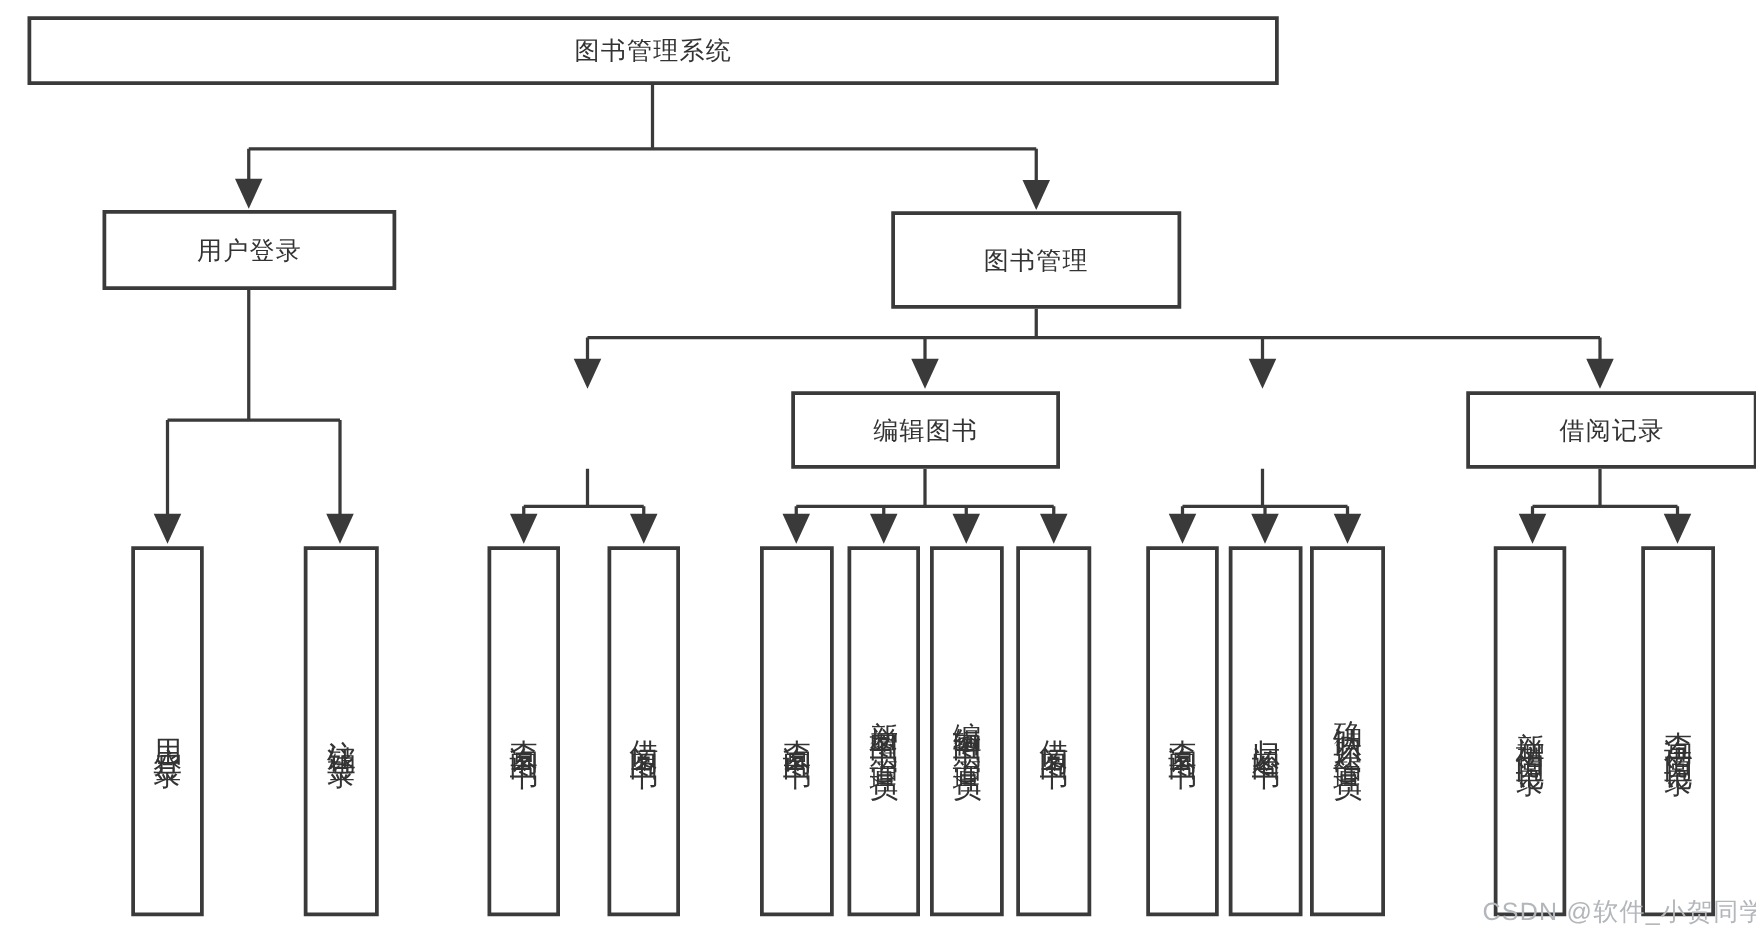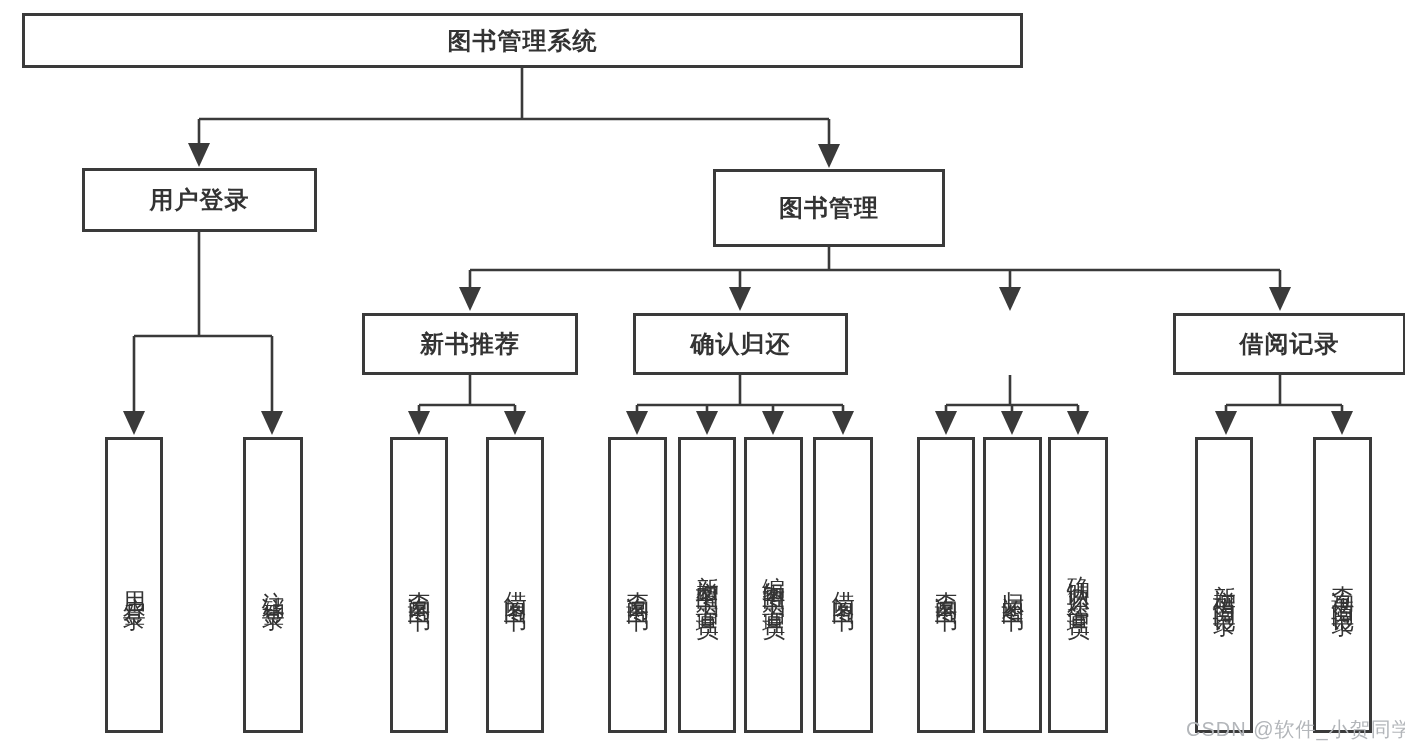--- a/index.html
+++ b/index.html
@@ -21,24 +21,23 @@
     position: absolute;
     box-sizing: border-box;
     background: #ffffff;
     border: 3px solid #3a3a3a;
     display: flex;
     align-items: center;
     justify-content: center;
     color: #333333;
   }
   .hbox .lbl {
-    font-size: 24px;
+    font-size: 20px;
     letter-spacing: 1px;
     white-space: nowrap;
-    font-weight: bold;
   }
   .vbox .lbl {
     writing-mode: vertical-rl;
     text-orientation: mixed;
     font-size: 23px;
     letter-spacing: 6px;
     line-height: 1.1;
     white-space: nowrap;
   }
   .watermark {
@@ -100,25 +99,22 @@
     <span class="lbl">图书管理系统</span>
   </div>
 
   <div class="box hbox" style="left:82px; top:168px; width:235px; height:64px;">
     <span class="lbl">用户登录</span>
   </div>
   <div class="box hbox" style="left:713px; top:169px; width:232px; height:78px;">
     <span class="lbl">图书管理</span>
   </div>
 
-  <div class="box hbox" style="left:362px; top:313px; width:216px; height:62px;">
-    <span class="lbl">新书推荐</span>
-  </div>
   <div class="box hbox" style="left:633px; top:313px; width:215px; height:62px;">
-    <span class="lbl">确认归还</span>
+    <span class="lbl">编辑图书</span>
   </div>
   <div class="box hbox" style="left:1173px; top:313px; width:233px; height:62px;">
     <span class="lbl">借阅记录</span>
   </div>
 
   <div class="box vbox" style="left:105px; top:437px; width:58px; height:296px;">
     <span class="lbl">用户登录</span>
   </div>
   <div class="box vbox" style="left:243px; top:437px; width:60px; height:296px;">
     <span class="lbl">注销登录</span>

